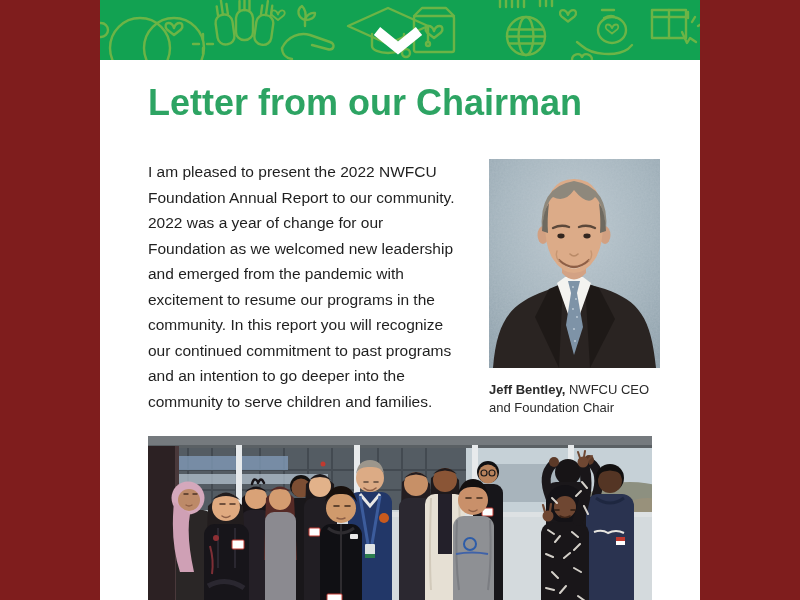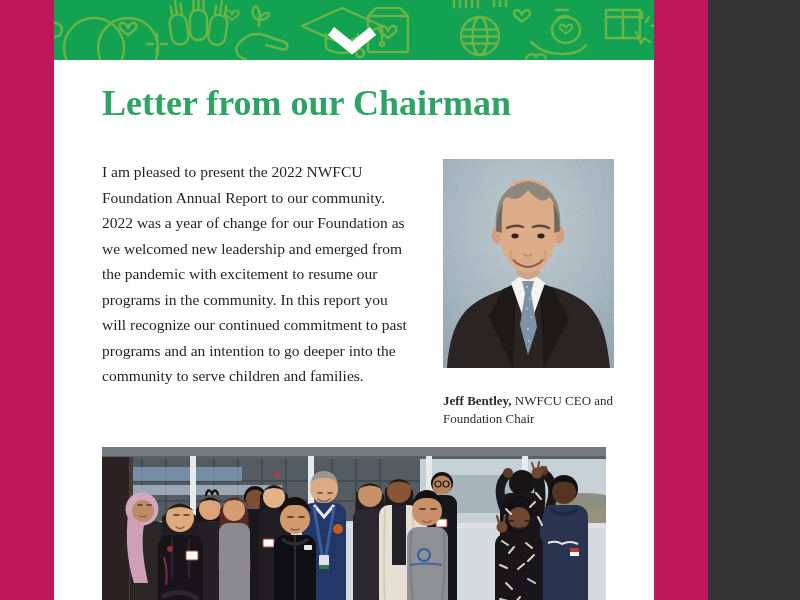--- a/index.html
+++ b/index.html
@@ -1,20 +1,20 @@
 <!DOCTYPE html>
 <html><head>
 <meta charset="utf-8">
 <style>
   html,body{margin:0;padding:0;background:#343434;}
   *{box-sizing:border-box;}
   .page{
-    width:708px;height:600px;overflow:hidden;position:relative;
-    background:#be185d;
-    font-family:Liberation Serif, serif;
+    width:800px;height:600px;overflow:hidden;position:relative;
+    background:#7f1d1d;
+    font-family:Liberation Sans, sans-serif;
   }
   .content{
     width:600px;height:600px;margin:0 auto;background:#ffffff;
     position:relative;
   }
   .hero{
     height:60px;background:#12a252;position:relative;overflow:hidden;
   }
   .hero svg{display:block;}
   .inner{padding:0 48px;}
@@ -29,21 +29,21 @@
   .body-text{
     margin:0;width:313px;flex:0 0 313px;
     font-size:15.5px;line-height:25.5px;color:#1f1f1f;
   }
   .portrait-col{flex:0 0 171px;width:171px;margin:0;}
   .portrait-photo{
     width:171px;height:209px;overflow:hidden;background:#a4b4bd;
   }
   .portrait-photo svg{display:block;}
   figcaption{
-    margin-top:24px;font-size:13px;line-height:18px;color:#2b2b2b;
+    margin-top:13px;font-size:13px;line-height:18px;color:#2b2b2b;
   }
   figcaption strong{font-weight:bold;}
   .group-photo{
     width:504px;height:220px;margin-top:19px;overflow:hidden;background:#cdd6da;
   }
   .group-photo svg{display:block;}
 </style>
 </head>
 <body>
 

